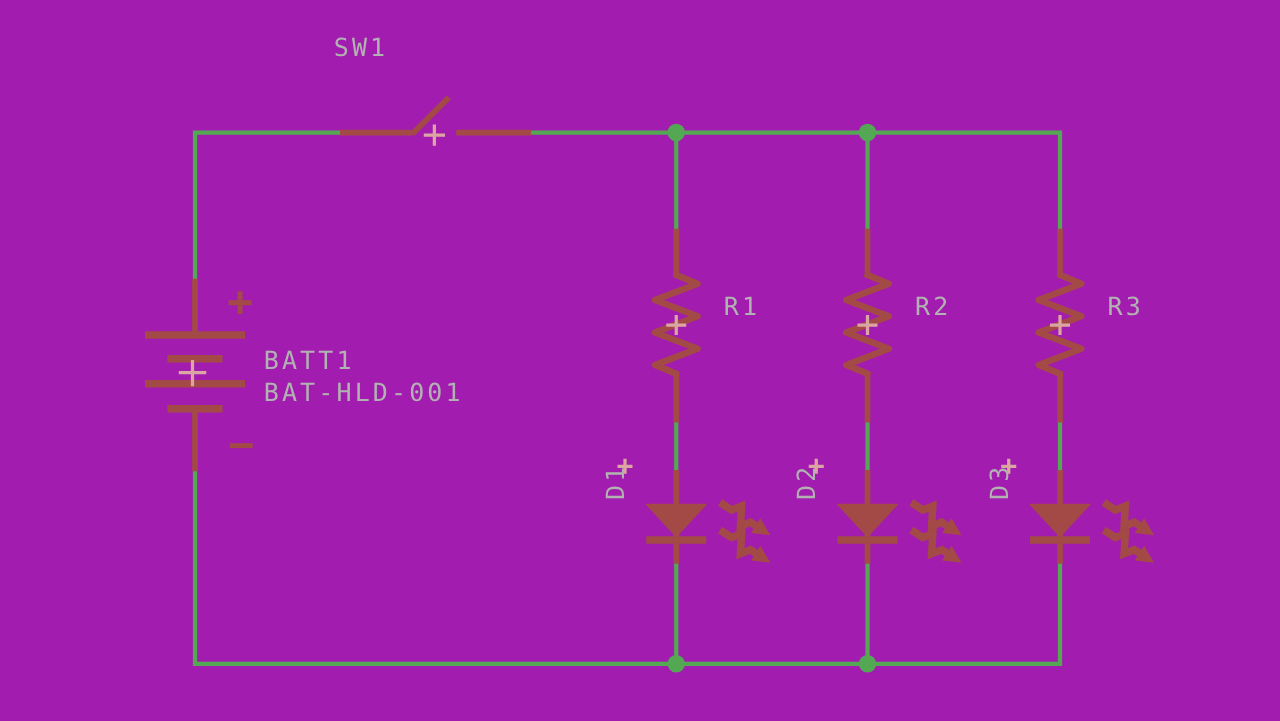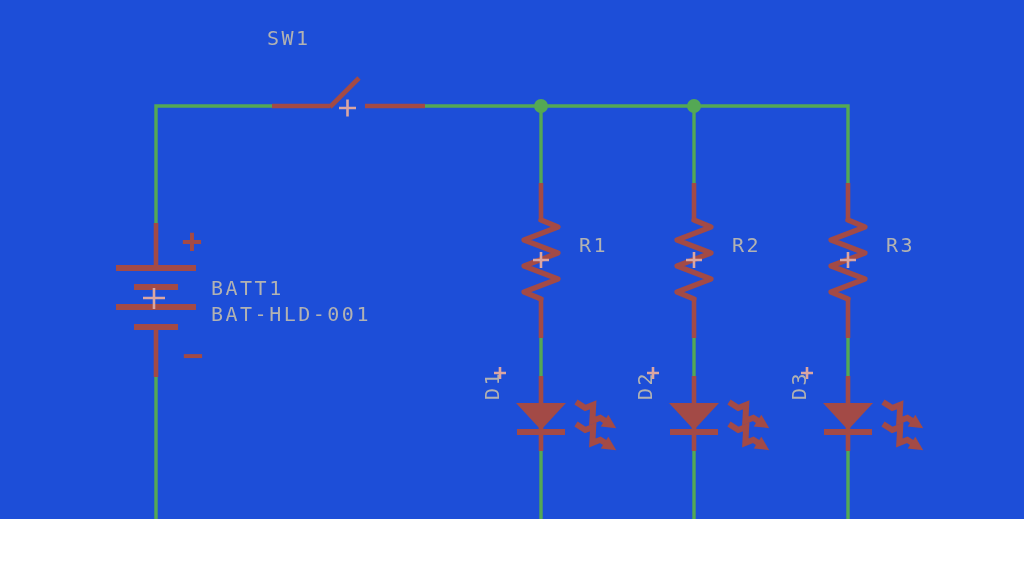--- a/index.html
+++ b/index.html
@@ -2,21 +2,21 @@
 <html style="--wire: #54a854; --symbol: #a34a46; --label: #b2b2b2; --cross: #dba6a2;"><head>
 <meta charset="utf-8">
 <style>
   :root{
     --wire:#54a854;
     --symbol:#a34a46;
     --label:#b2b2b2;
     --cross:#dba6a2;
   }
   html,body{margin:0;padding:0;background:#ffffff;}
-  .canvas{width:1024px;height:519px;position:relative;background:#1d4ed8;overflow:hidden;}
+  .canvas{width:1024px;height:577px;position:relative;background:#a21caf;overflow:hidden;}
   svg{display:block;}
   .wire{stroke:var(--wire);stroke-width:3.4;fill:none;stroke-linecap:square;stroke-linejoin:miter;}
   .dot{fill:var(--wire);stroke:none;}
   .lead{stroke:var(--symbol);stroke-width:4.6;fill:none;stroke-linecap:butt;}
   .sym{stroke:var(--symbol);stroke-width:5.2;fill:none;stroke-linecap:round;stroke-linejoin:round;}
   .symfill{fill:var(--symbol);stroke:none;}
   .bar{stroke:var(--symbol);stroke-width:6;fill:none;stroke-linecap:butt;}
   .cross{stroke:var(--cross);stroke-width:2.6;fill:none;stroke-linecap:butt;}
   .lbl{
     font-family:"DejaVu Sans Mono",monospace;

